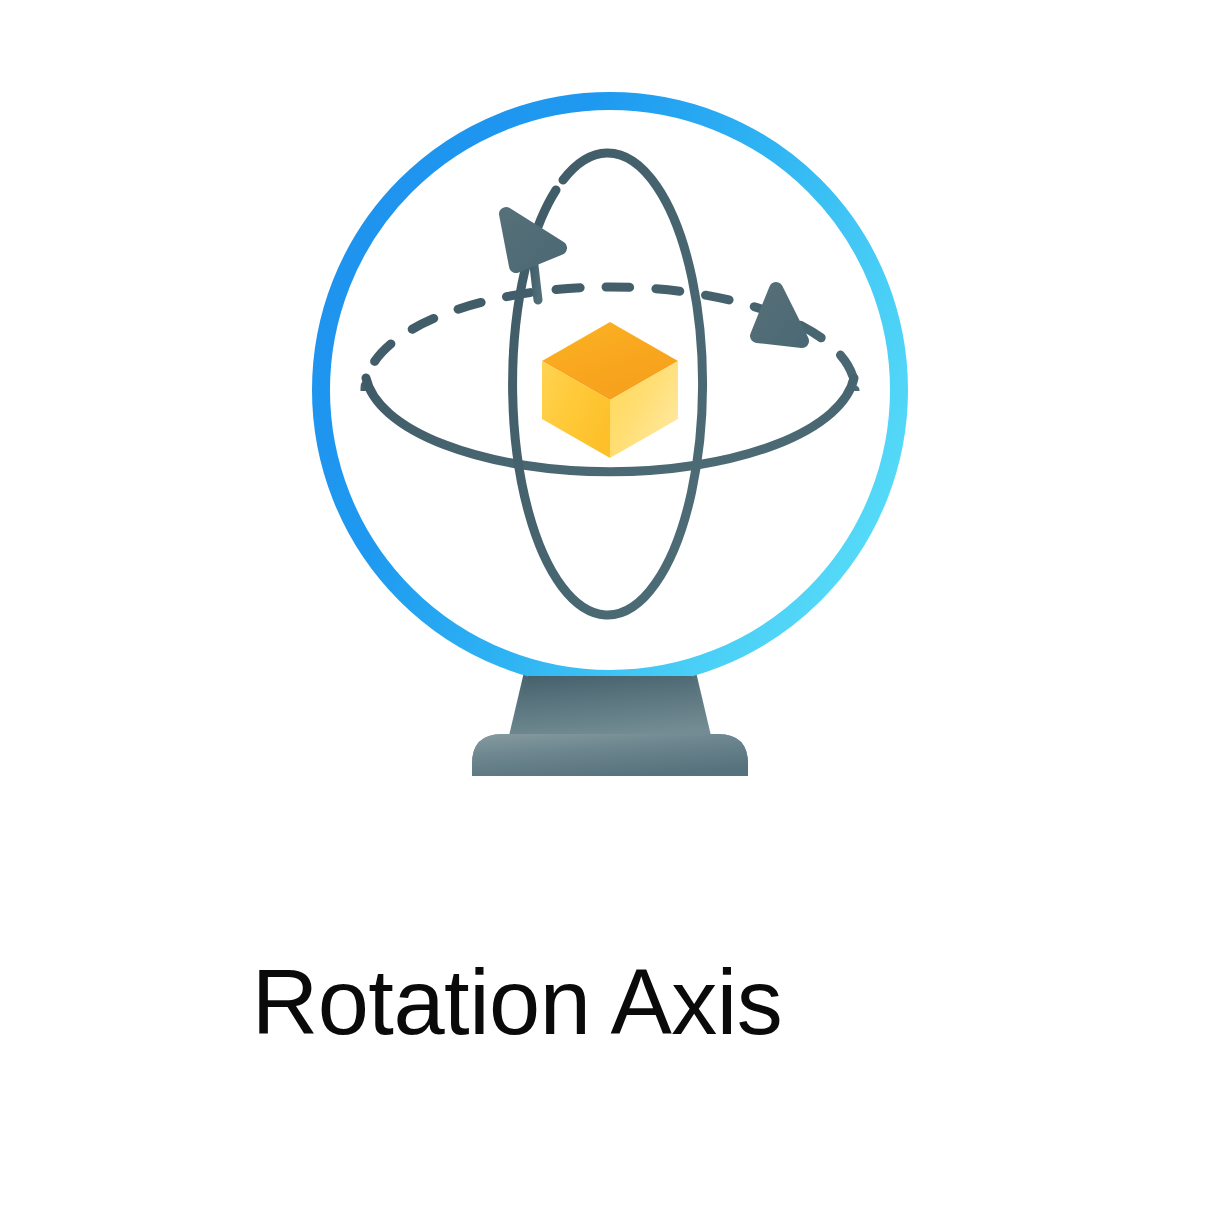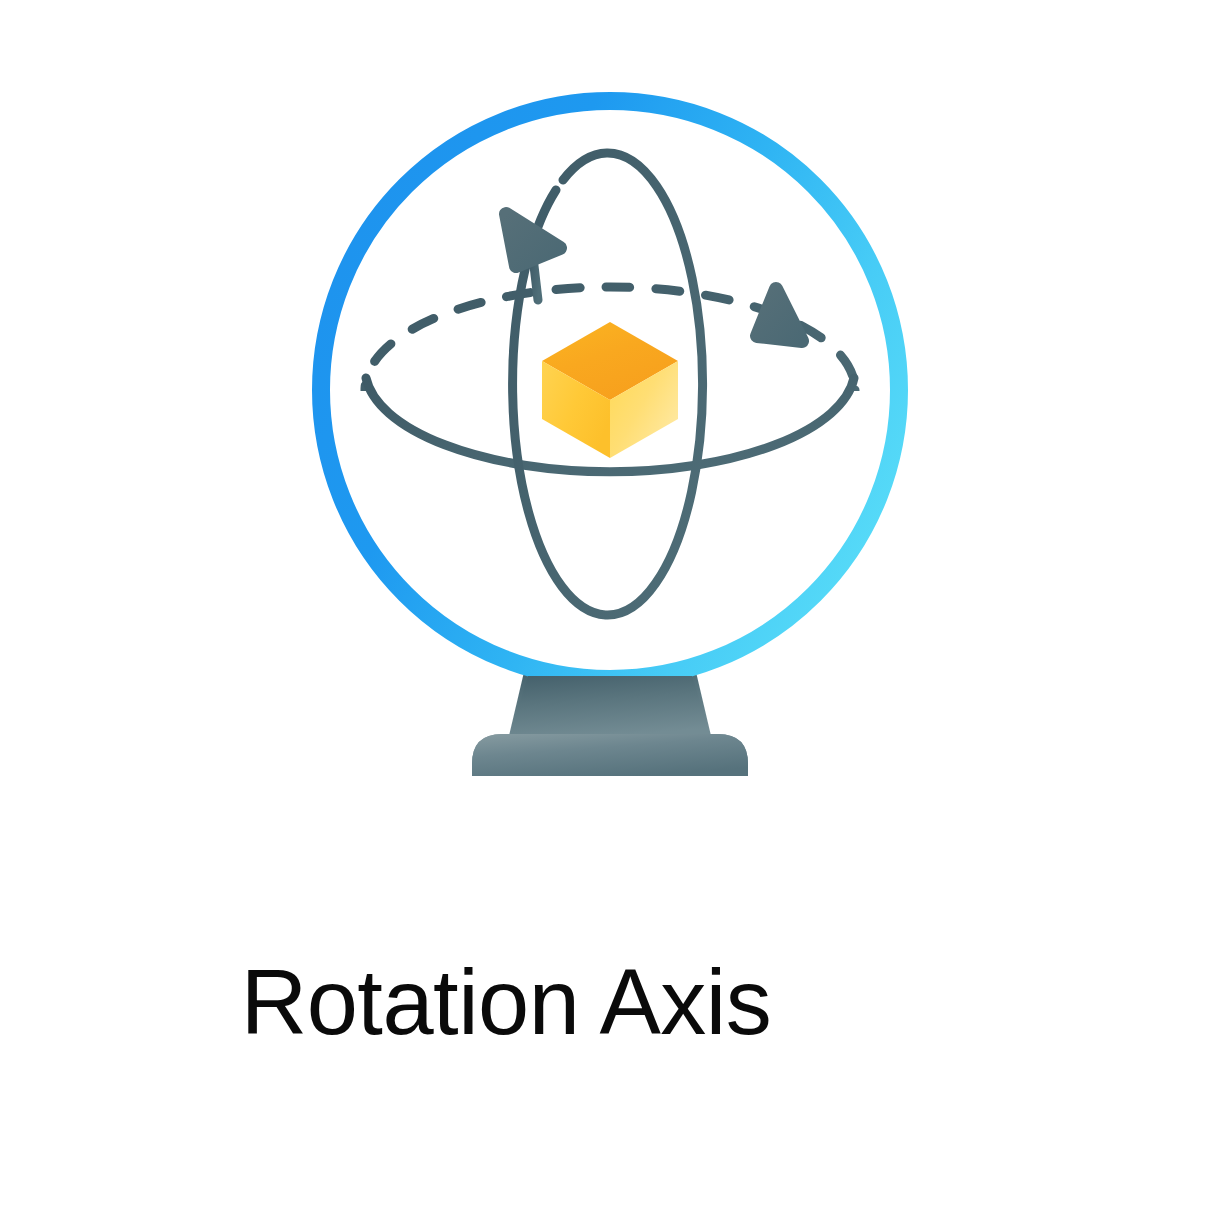--- a/index.html
+++ b/index.html
@@ -31,20 +31,21 @@
     display: block;
     width: 1220px;
     height: 900px;
   }
   #caption {
     position: absolute;
     left: 0;
     top: 956px;
     width: 1012px;
     text-align: center;
+    padding-left: 11px;
   }
   #caption-text {
     display: inline-block;
     font-family: "Liberation Sans", sans-serif;
     font-size: 92px;
     font-weight: 400;
     letter-spacing: -0.5px;
     color: #0a0a0a;
     line-height: 1.0;
     white-space: nowrap;

